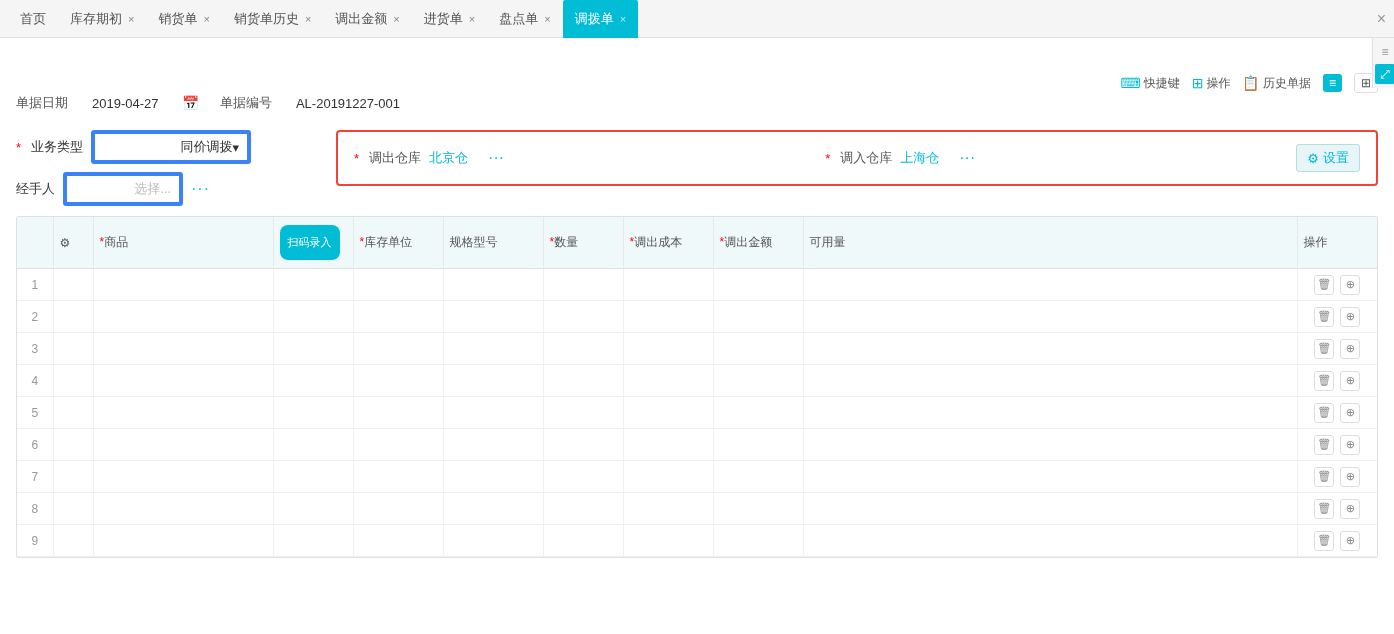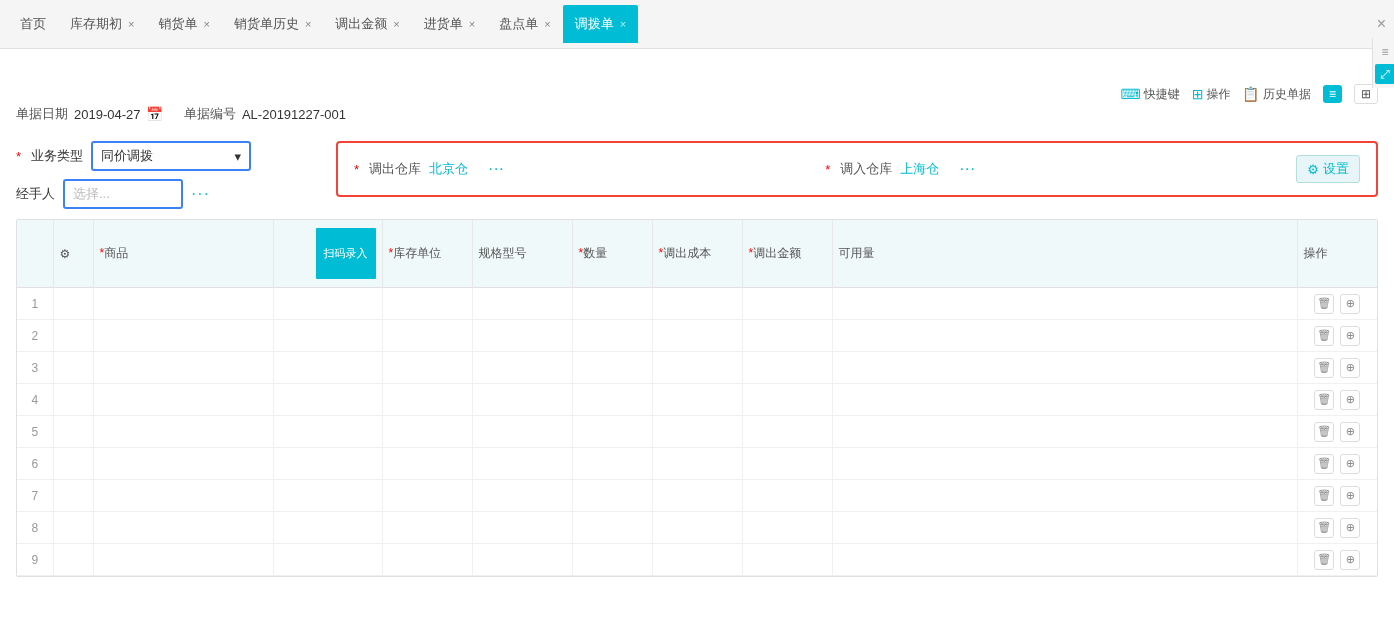--- a/index.html
+++ b/index.html
@@ -4,21 +4,21 @@
   <style>
     * { box-sizing: border-box; margin: 0; padding: 0; }
     body { font-family: 'Microsoft YaHei', Arial, sans-serif; font-size: 13px; background: #fff; color: #333; overflow: hidden; }
 
     
     .tab-bar {
       display: flex;
       align-items: center;
       background: #f5f5f5;
       border-bottom: 1px solid #e0e0e0;
-      height: 49px;
+      height: 38px;
       padding: 0 8px;
       position: relative;
     }
     .tab-item {
       display: flex;
       align-items: center;
       padding: 0 12px;
       height: 38px;
       cursor: pointer;
       font-size: 13px;
@@ -59,21 +59,21 @@
     .doc-header {
       display: flex;
       align-items: center;
       gap: 20px;
       margin-bottom: 12px;
       padding: 6px 0;
     }
     .doc-field {
       display: flex;
       align-items: center;
-      gap: 6px;
+      gap: 24px;
       font-size: 13px;
       margin-top: 40px;
     }
     .doc-field label { color: #555; }
     .doc-field .value { color: #333; font-weight: 500; }
     .calendar-icon { color: #00bcd4; cursor: pointer; font-size: 14px; }
 
     
     .toolbar-right {
       margin-left: auto;
@@ -102,27 +102,27 @@
 
     
     .biz-type-row {
       display: flex;
       align-items: center;
       gap: 8px;
       min-width: 280px;
     }
     .required { color: red; margin-right: 2px; }
     .select-box {
-      border: 2px solid #3b82f6;
+      border: 4px solid #3b82f6;
       border-radius: 3px;
       padding: 4px 8px;
       min-width: 160px;
       display: flex;
       align-items: center;
-      justify-content: space-between;
+      justify-content: flex-end;
       cursor: pointer;
       background: #fff;
       font-size: 13px;
       color: #333;
     }
 
     
     .handler-row {
       display: flex;
       align-items: center;
@@ -223,26 +223,25 @@
     .col-cost { width: 90px; }
     .col-amount { width: 90px; }
     .col-avail { flex: 1; }
     .col-ops { width: 80px; }
 
     
     .scan-btn {
       background: #00bcd4;
       color: #fff;
       border: none;
-      border-radius: 1px;
-      padding: 18px 8px;
+      border-radius: 8px;
+      padding: 10px 8px;
       font-size: 11px;
       cursor: pointer;
       white-space: nowrap;
-      margin-left: 36px;
     }
 
     
     .gear-cell {
       text-align: center;
       color: #999;
       cursor: pointer;
     }
 
     

